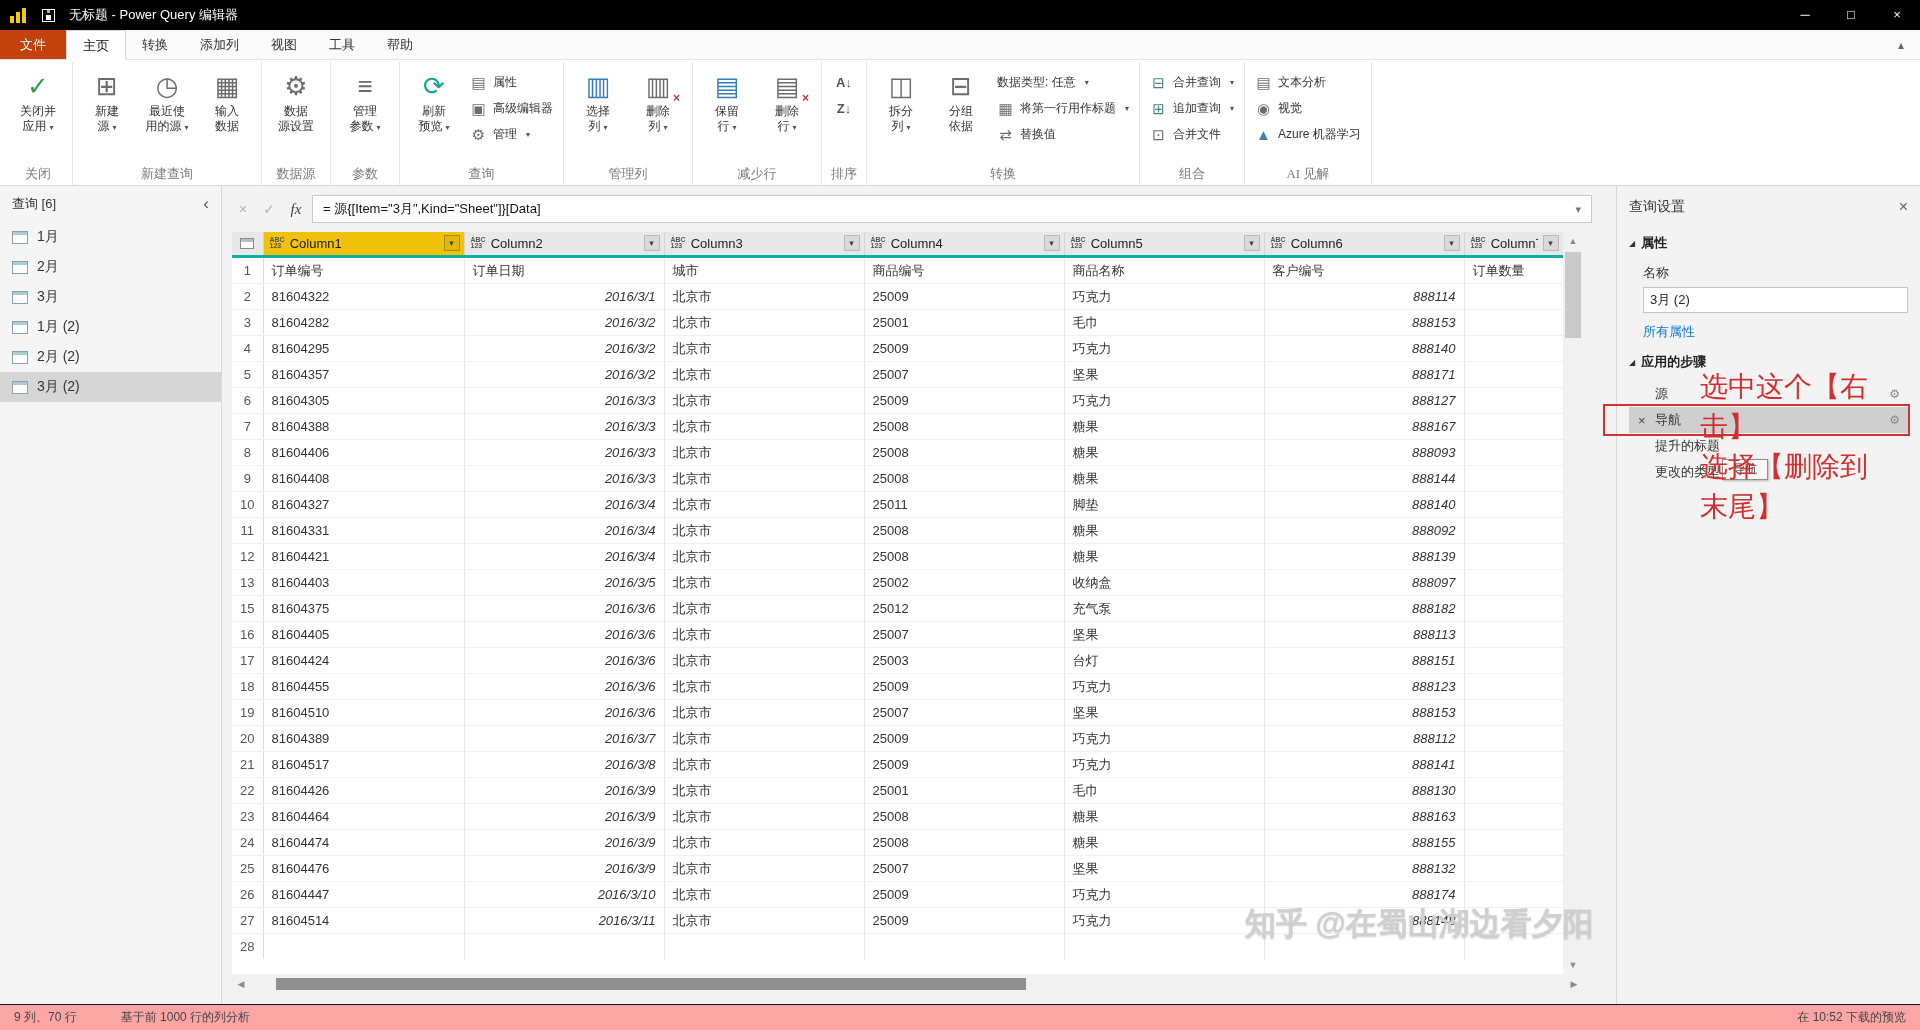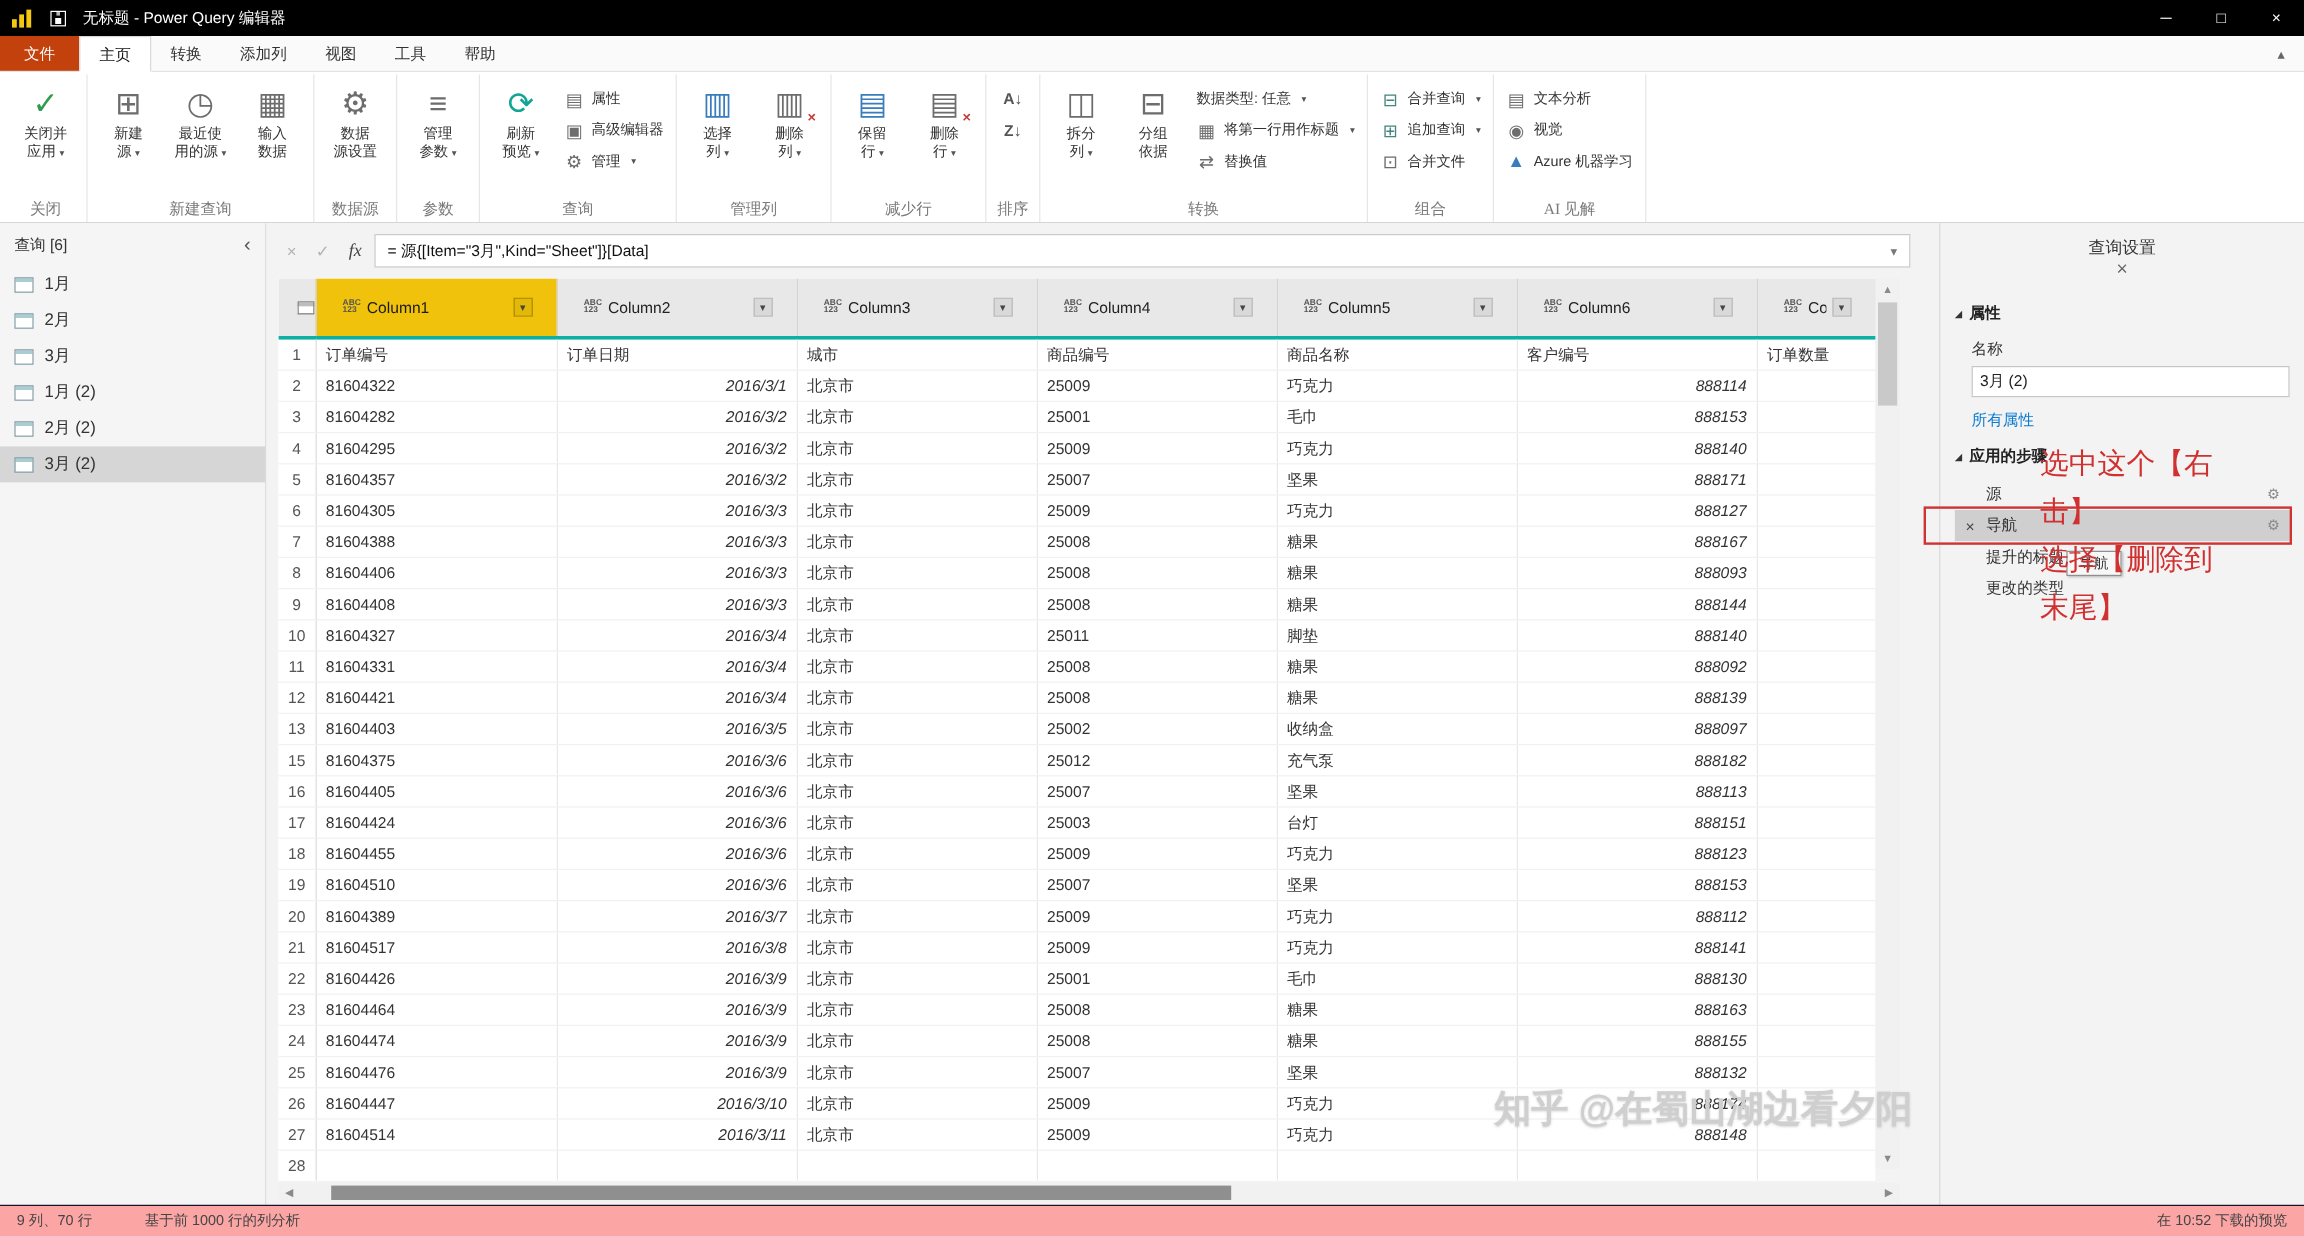--- a/index.html
+++ b/index.html
@@ -57,21 +57,21 @@
   .formula-row { height:34px; display:flex; align-items:center; gap:4px; padding-right:24px; flex:none; }
   .f-ic { color:#b3b3b3; font-size:14px; width:22px; text-align:center; }
   .f-fx { font-style:italic; font-family:"Liberation Serif","DejaVu Serif",serif; color:#444; font-size:15px; width:24px; text-align:center; }
   .formula-input { flex:1; height:28px; background:#fff; border:1px solid #c9c9c9; display:flex; align-items:center; padding:0 10px; font-size:13px; color:#111; }
   .formula-input .ftext { flex:1; white-space:nowrap; overflow:hidden; }
   .f-chevron { color:#777; font-size:11px; }
 
   .table-zone { display:flex; margin-top:6px; flex:none; }
   .grid-wrap { width:1331px; background:#fff; overflow:hidden; }
   table.grid { border-collapse:collapse; table-layout:fixed; width:1331px; font-size:13px; }
-  th { background:#e8e8e8; border-right:1px solid #d4d4d4; border-bottom:3px solid #0fb0a4; height:24px; font-weight:normal; padding:16px; }
+  th { background:#e8e8e8; border-right:1px solid #d4d4d4; border-bottom:3px solid #0fb0a4; height:24px; font-weight:normal; padding:0; }
   th.rn-h { background:#e8e8e8; }
   th.sel { background:#f0c20b; }
   .hc { display:flex; align-items:center; gap:5px; padding:0 4px 0 6px; overflow:hidden; }
   .type-ic { font-size:7px; line-height:6px; color:#555; font-weight:bold; text-align:left; flex:none; }
   .h-name { flex:1; text-align:left; color:#222; overflow:hidden; white-space:nowrap; }
   th.sel .h-name { color:#1a1a1a; }
   .filter-btn { width:16px; height:16px; background:#d9d9d9; border:1px solid #b9b9b9; font-size:9px; line-height:14px; text-align:center; color:#444; flex:none; }
   th.sel .filter-btn { background:#e3b909; border-color:#a88a00; }
   td { height:25px; line-height:25px; border-right:1px solid #e8e8e8; border-bottom:1px solid #f1f1f1; padding:0 8px; white-space:nowrap; overflow:hidden; color:#333; background:#fff; }
   td.rownum { color:#555; text-align:center; padding:0 2px; border-right:1px solid #dcdcdc; }
@@ -83,21 +83,21 @@
   .v-arrow { height:18px; text-align:center; font-size:9px; color:#8a8a8a; line-height:18px; }
   .v-track { flex:1; position:relative; }
   .v-thumb { position:absolute; top:2px; left:2px; right:2px; height:86px; background:#c9c9c9; }
   .hscroll { width:1351px; height:16px; margin-top:2px; background:#f1f1f1; display:flex; align-items:center; flex:none; }
   .h-arrow { width:18px; text-align:center; font-size:9px; color:#8a8a8a; }
   .h-track { flex:1; height:100%; position:relative; }
   .h-thumb { position:absolute; left:2%; width:57%; top:2px; bottom:2px; background:#8f8f8f; }
 
   
   .qsettings { width:304px; flex:none; background:#f3f3f3; border-left:1px solid #d9d9d9; font-size:13px; position:relative; }
-  .qs-title { display:flex; align-items:center; padding:12px 12px 6px 12px; color:#333; font-size:14px;flex-direction:column; }
+  .qs-title { display:flex; align-items:center; padding:12px 12px 6px 12px; color:#333; font-size:14px; }
   .qs-title .t { flex:1; }
   .qs-close { color:#666; font-size:16px; }
   .qs-sec { padding:0 12px; }
   .qs-sec-h { margin-top:12px; display:flex; align-items:center; gap:6px; font-weight:bold; color:#222; }
   .expander { font-size:8px; color:#333; }
   .qs-label { margin:12px 0 5px 14px; color:#333; }
   .qs-name { width:calc(100% - 14px); margin-left:14px; height:26px; border:1px solid #c6c6c6; background:#fff; padding:0 6px; font-size:13px; font-family:inherit; color:#222; }
   .qs-link { margin:10px 0 0 14px; color:#0a7ad1; }
   .steps { margin-top:10px; }
   .step { height:26px; display:flex; align-items:center; padding:0 8px 0 26px; position:relative; color:#333; }
@@ -105,21 +105,21 @@
   .step .del { position:absolute; left:9px; color:#444; font-size:13px; }
   .step .gear { margin-left:auto; color:#8a8a8a; font-size:12px; }
   .sel-box { position:absolute; left:-26px; right:-2px; top:-3px; bottom:-3px; border:2px solid #cf3333; pointer-events:none; }
 
   
   .statusbar { height:26px; background:#fca5a5; border-top:1px solid #0f172a; display:flex; align-items:center; padding:0 14px; font-size:12px; color:#444; position:absolute; left:0; right:0; bottom:0; }
   .sb-left2 { margin-left:44px; }
   .sb-right { margin-left:auto; }
 
   
-  .red-text { position:absolute; left:1700px; top:367px; color:#d03030; font-size:24px; line-height:40px; font-weight:500; z-index:60; pointer-events:none; }
+  .red-text { position:absolute; left:1700px; top:367px; color:#d03030; font-size:28px; line-height:40px; font-weight:500; z-index:60; pointer-events:none; }
   .tooltip { position:absolute; left:1722px; top:459px; background:#f7f7f7; border:1px solid #8f8f8f; padding:1px 10px; font-size:12px; color:#333; z-index:55; box-shadow:1px 1px 2px rgba(0,0,0,0.25); }
   .watermark { position:absolute; left:1245px; top:903px; font-size:31px; font-weight:600; color:#cfcfcf; text-shadow:0 1px 2px rgba(120,120,120,0.35); z-index:40; pointer-events:none; white-space:nowrap; }
 </style>
 </head>
 <body>
 
 <div id="root">
 
   <div class="titlebar">
     <span class="app-icon">

